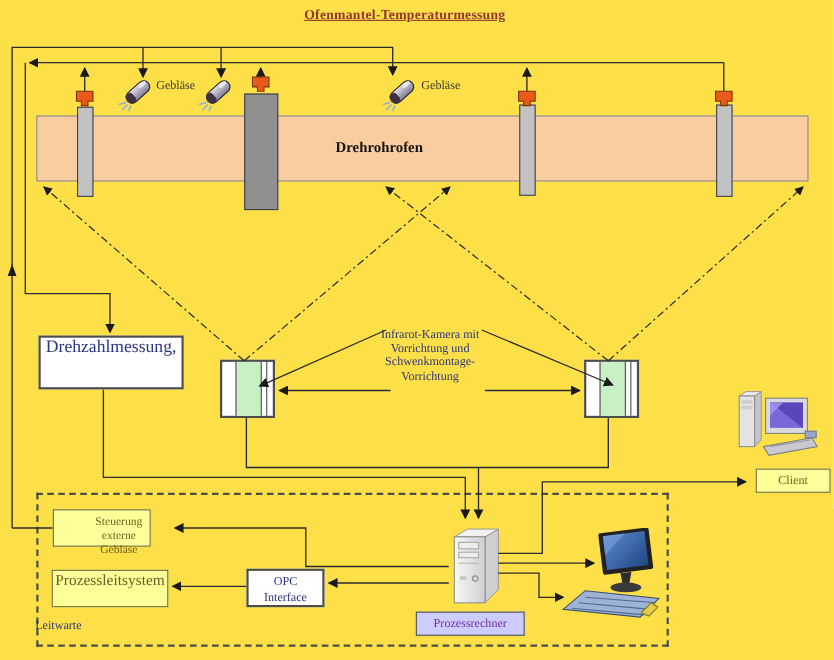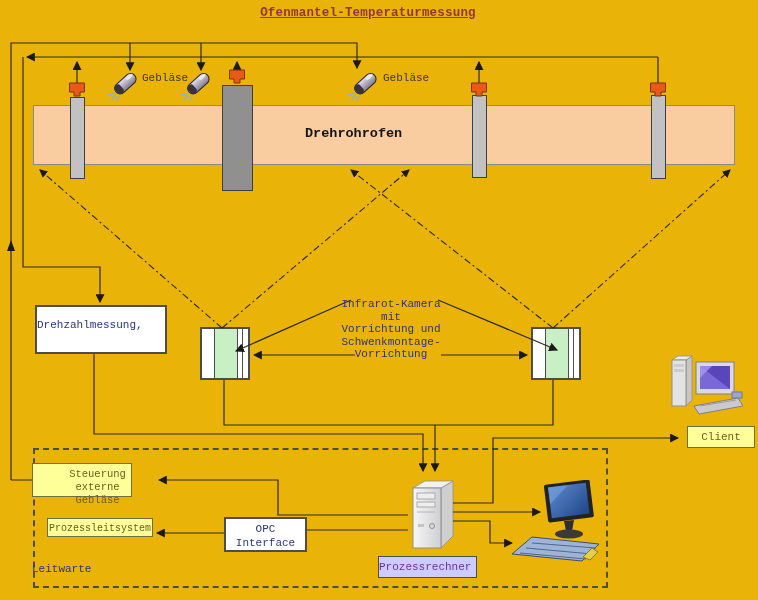--- a/index.html
+++ b/index.html
@@ -1,17 +1,17 @@
 <!DOCTYPE html>
 <html style="--kiln-fill: #F9CD9F; --highlight-yellow: #FFFF99; --camera-green: #C9EFC4; --process-label-fill: #CCCCFF; --process-label-purple: #7030A0; --title-red: #943634; --diagram-blue: #2A3480; --yellow-box-text: #6B5E24; --sensor-orange: #E85A17;"><head>
 <meta charset="utf-8">
 <style>
   html,body{margin:0;padding:0;background:#fff;}
-  .stage{position:relative;width:758px;height:600px;background:#eab308;overflow:hidden;
-         font-family:Liberation Mono, monospace;}
+  .stage{position:relative;width:758px;height:600px;background:#fde047;overflow:hidden;
+         font-family:Liberation Serif, serif;}
   .abs{position:absolute;}
   .txt{position:absolute;font-size:11px;color:var(--diagram-blue);line-height:13px;}
   .center{text-align:center;margin-top:32px;}
   .line{display:block;}
 
   #title{top:6px;left:0;width:736px;text-align:center;font-weight:bold;font-size:12.5px;
          color:var(--title-red);text-decoration:underline;letter-spacing:.2px;}
 
   #kiln{left:33px;top:105px;width:700px;height:58px;background:var(--kiln-fill);
         border:1px solid #8a8a8a;z-index:1;}
@@ -23,53 +23,53 @@
   .post.dark{background:#909090;}
 
   #wires{position:absolute;left:0;top:0;width:758px;height:600px;z-index:5;}
   .wire{stroke:#2b2b2b;stroke-width:1.2;fill:none;}
   .cone{stroke:#2b2b2b;stroke-width:1.1;fill:none;stroke-dasharray:7 3 2 3;}
 
   .icon{position:absolute;z-index:4;}
   .geb-label{position:absolute;font-size:11px;color:#3a3a3a;z-index:4;}
 
   #speed-box{left:35px;top:305px;width:132px;height:49px;background:#fff;
-             border:2px solid #4d4d4d;z-index:6;padding-top:11px;box-sizing:border-box;
-             font-size:11px;line-height:15px;color:var(--diagram-blue);text-align:left;}
+             border:2px solid #4d4d4d;z-index:6;padding-top:1px;box-sizing:border-box;
+             font-size:16px;line-height:15px;color:var(--diagram-blue);text-align:center;}
 
   .camera{position:absolute;top:327px;width:50px;height:53px;background:#fff;
           border:2px solid #4d4d4d;box-sizing:border-box;z-index:4;}
   .cam-green{position:absolute;left:12px;top:0;width:22px;height:100%;
              background:var(--camera-green);border-left:1px solid #4d4d4d;
              border-right:1px solid #4d4d4d;}
   .cam-div{position:absolute;left:40px;top:0;width:1px;height:100%;background:#4d4d4d;}
 
   #camera-note{left:330px;top:266px;width:122px;z-index:6;}
   #power-box{left:355px;top:343px;width:86px;height:25px;background:#fff;
              border:1px solid #4d4d4d;box-sizing:border-box;z-index:6;
              font-size:11px;line-height:22px;color:var(--diagram-blue);text-align:center;}
   #data-link-note{left:328px;top:393px;width:160px;z-index:6;}
 
   #control-room{left:33px;top:448px;width:575px;height:140px;border:2px dashed #4d4d4d;
                 box-sizing:border-box;z-index:3;}
   #control-room-label{left:32px;top:563px;font-size:11px;color:var(--diagram-blue);z-index:6;}
 
   .ybox{position:absolute;background:var(--highlight-yellow);border:1px solid #6f6f3f;
         box-sizing:border-box;z-index:6;color:var(--yellow-box-text);text-align:center;}
-  #blower-ctl-box{left:32px;top:463px;width:100px;height:34px;font-size:10.5px;
+  #blower-ctl-box{left:48px;top:463px;width:89px;height:34px;font-size:10.5px;
                   line-height:13px;padding-top:4px;padding-left:31px;}
-  #pls-box{left:47px;top:518px;width:106px;height:19px;font-size:10px;line-height:20px;}
+  #pls-box{left:47px;top:518px;width:106px;height:34px;font-size:14px;line-height:20px;}
   #client-box{left:687px;top:426px;width:68px;height:22px;font-size:11px;line-height:20px;}
 
-  #opc-box{left:224px;top:517px;width:83px;height:35px;background:#fff;border:2px solid #4d4d4d;
+  #opc-box{left:224px;top:517px;width:71px;height:35px;background:#fff;border:2px solid #4d4d4d;
            box-sizing:border-box;z-index:6;font-size:11px;line-height:14px;padding-top:3px;
            color:var(--diagram-blue);text-align:center;}
   #pr-label{left:378px;top:556px;width:99px;height:22px;background:var(--process-label-fill);
             border:1px solid #4d4d4d;box-sizing:border-box;z-index:6;font-size:11px;
-            line-height:20px;color:var(--process-label-purple);text-align:left;}
+            line-height:20px;color:var(--process-label-purple);text-align:center;}
 </style>
 </head>
 <body>
 
 <div class="stage">
 
   <svg id="wires" viewBox="0 0 758 600" xmlns="http://www.w3.org/2000/svg">
     <defs>
       <marker id="ar" viewBox="0 0 8 8" refX="7" refY="4" markerWidth="7.5" markerHeight="7.5" orient="auto-start-reverse">
         <path d="M0,0 L8,4 L0,8 z" fill="#1a1a1a"></path>

